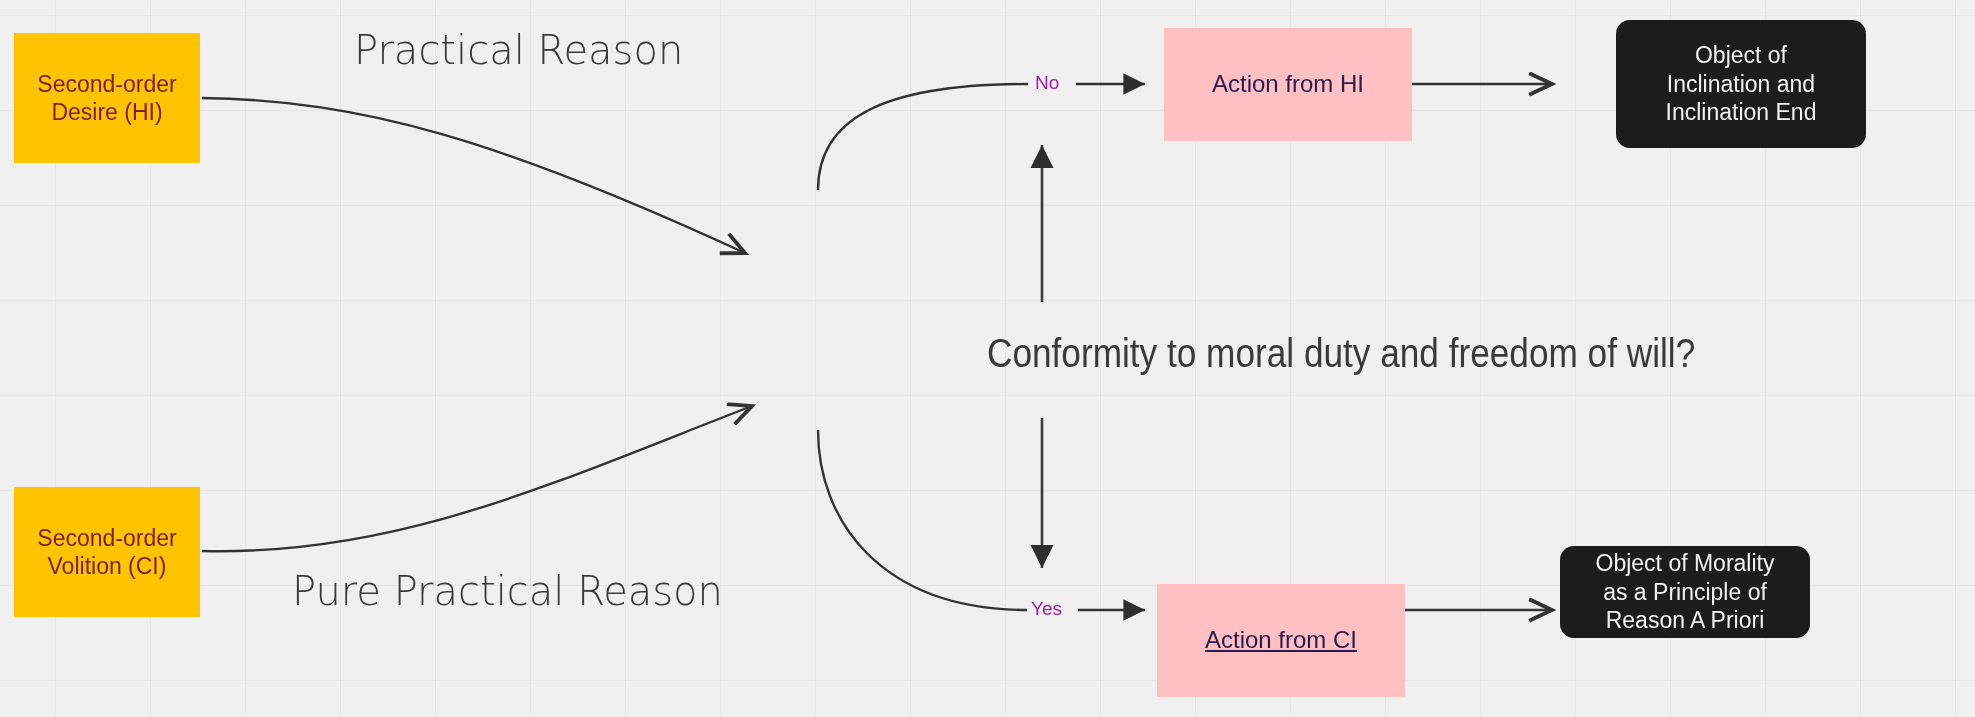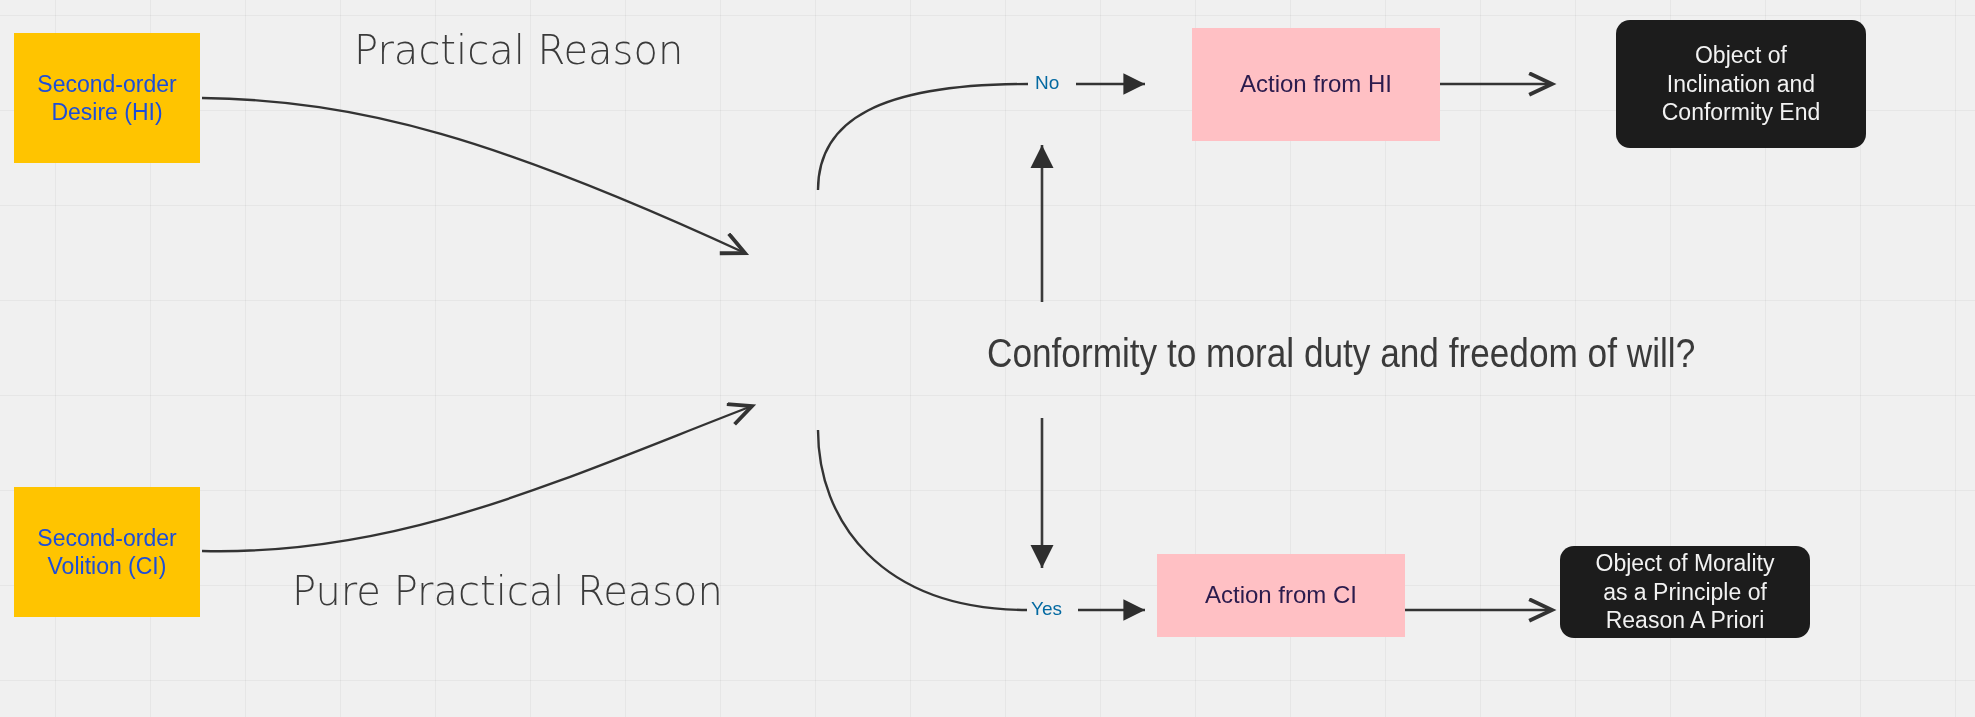--- a/index.html
+++ b/index.html
@@ -24,21 +24,21 @@
     position: absolute;
     display: flex;
     align-items: center;
     justify-content: center;
     text-align: center;
     box-sizing: border-box;
   }
   
   .box-yellow {
     background: #ffc400;
-    color: #1d4ed8;
+    color: #7f1d1d;
     font-size: 23px;
     line-height: 1.22;
     font-family: "Liberation Sans", sans-serif;
   }
   
   .box-pink {
     background: #ffc0c4;
     color: #2b1b4d;
     font-size: 24px;
     line-height: 1.2;
@@ -92,21 +92,21 @@
   .label-pure      { left: 292px; top: 568px; font-size: 40px; }
   .label-conformity {
     left: 987px; top: 331px; font-size: 40px;
     font-family: "Liberation Sans", sans-serif;
     transform: scaleX(0.88);
     transform-origin: left center;
   }
   
   .edge-label {
     position: absolute;
-    color: #0369a1;
+    color: #a21caf;
     font-size: 19px;
     font-family: "Liberation Sans", sans-serif;
     background: #f0f0f0;
     padding: 0 4px;
   }
   svg.edges {
     position: absolute;
     left: 0; top: 0;
     width: 1975px;
     height: 717px;
@@ -169,33 +169,33 @@
   </div>
 
   <div class="node box-yellow" style="left:14px; top:487px; width:186px; height:130px;">
     <div>
       <span>Second-order</span><br>
       <span>Volition (CI)</span>
     </div>
   </div>
 
 
-  <div class="node box-pink" style="left:1192px; top:28px; width:248px; height:113px;">
+  <div class="node box-pink" style="left:1164px; top:28px; width:248px; height:113px;">
     <span>Action from HI</span>
   </div>
 
-  <div class="node box-pink" style="left:1157px; top:554px; width:248px; height:83px;">
+  <div class="node box-pink" style="left:1157px; top:584px; width:248px; height:113px;text-decoration:underline;">
     <span>Action from CI</span>
   </div>
 
   <div class="node box-black" style="left:1616px; top:20px; width:250px; height:128px;">
     <div>
       <span>Object of</span><br>
       <span>Inclination and</span><br>
-      <span>Conformity End</span>
+      <span>Inclination End</span>
     </div>
   </div>
 
   <div class="node box-black" style="left:1560px; top:546px; width:250px; height:92px;">
     <div>
       <span>Object of Morality</span><br>
       <span>as a Principle of</span><br>
       <span>Reason A Priori</span>
     </div>
   </div>

